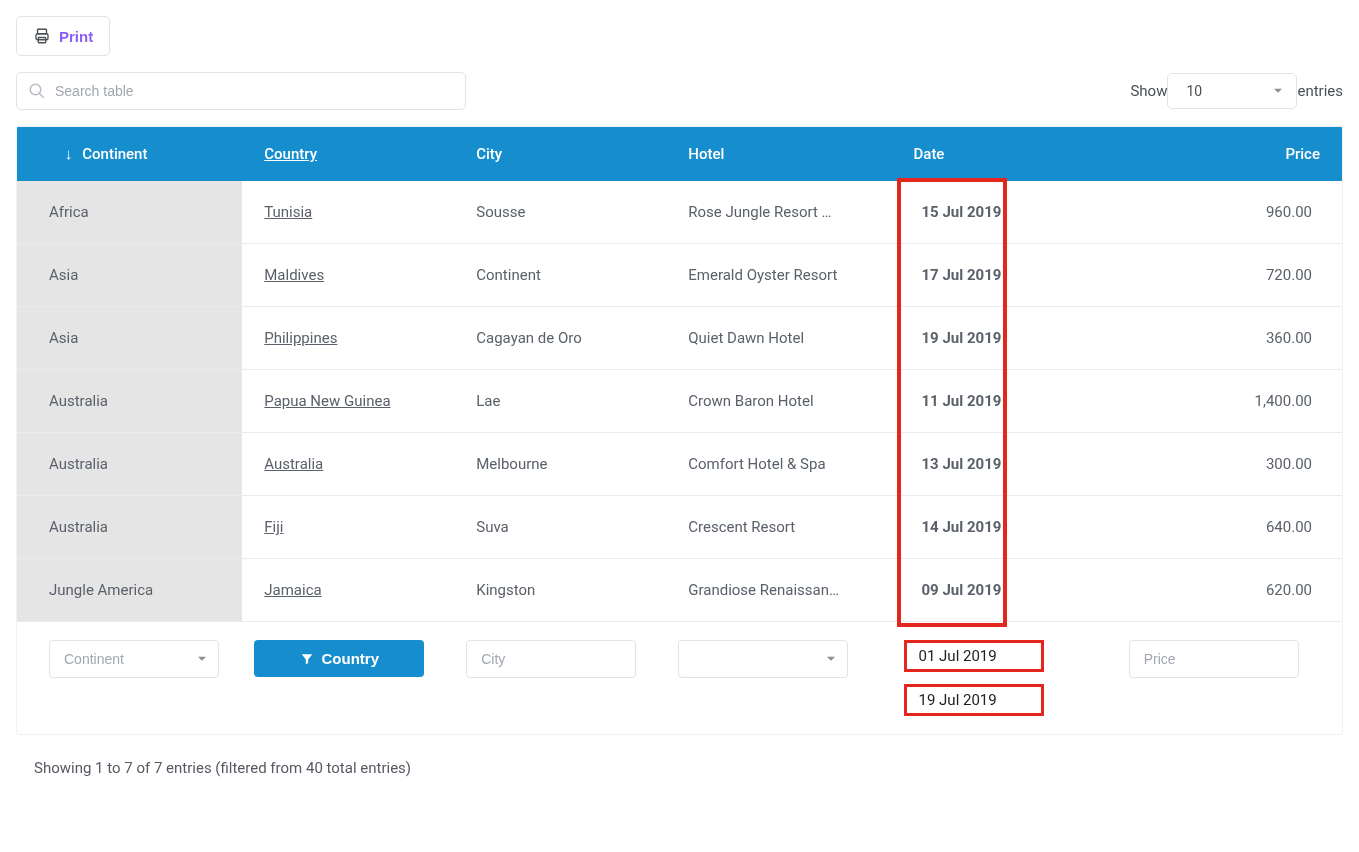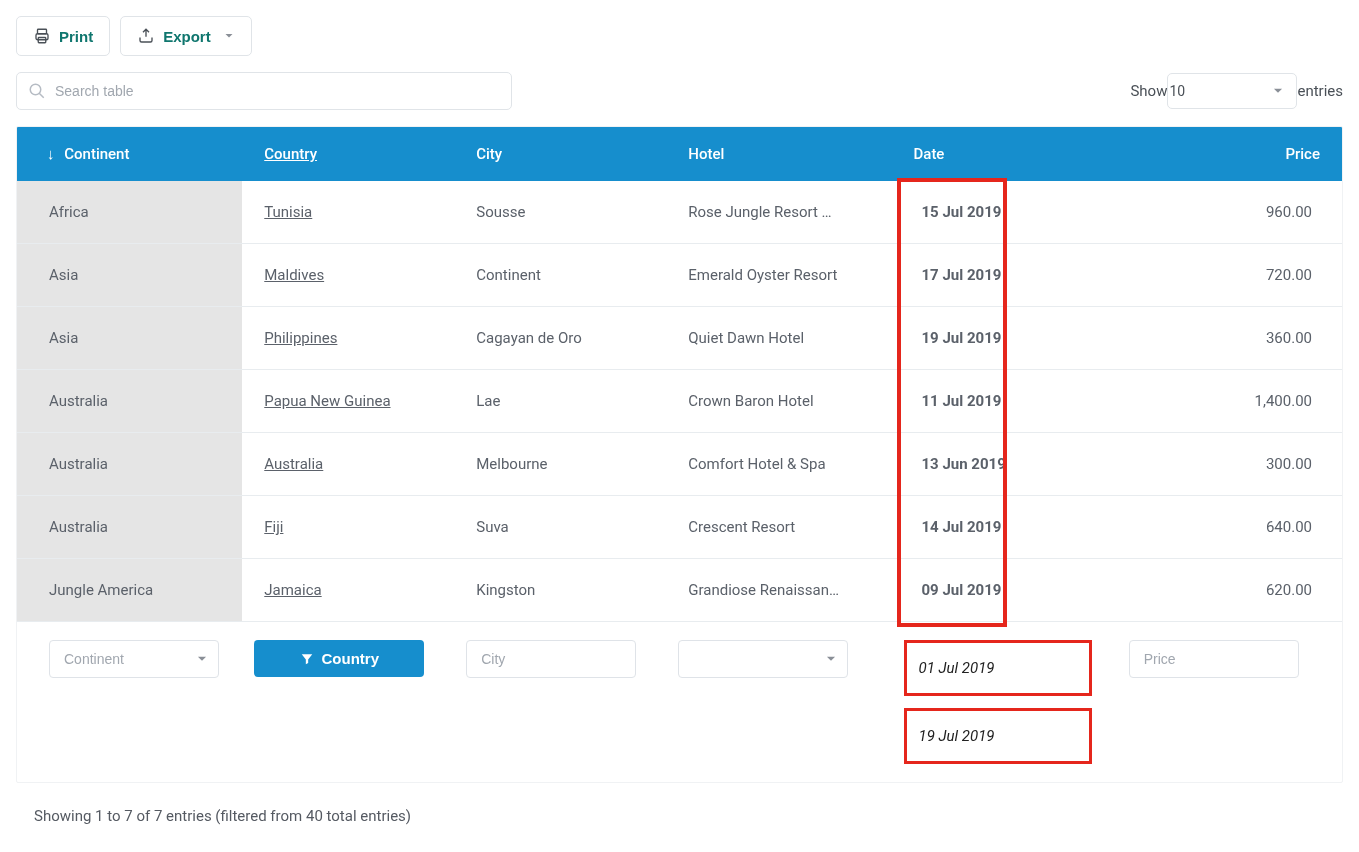--- a/index.html
+++ b/index.html
@@ -19,35 +19,35 @@
   .btn {
     display: inline-flex;
     align-items: center;
     gap: 8px;
     padding: 10px 16px;
     border: 1px solid #e0e4e8;
     border-radius: 5px;
     background: #fff;
     font-size: 15px;
     font-weight: 600;
-    color: #0f766e;
+    color: #8b5cf6;
     cursor: pointer;
   }
   .btn svg { width: 18px; height: 18px; fill: none; stroke: #4a5057; stroke-width: 1.8; }
   .chev-down { margin-left: 4px; }
 
   .controls-row {
     display: flex;
     justify-content: space-between;
     align-items: center;
     margin-bottom: 16px;
   }
   .search-wrap {
     position: relative;
-    width: 496px;
+    width: 450px;
   }
   .search-wrap svg {
     position: absolute;
     left: 12px; top: 50%;
     transform: translateY(-50%);
     width: 18px; height: 18px;
     fill: none; stroke: #b6bcc4; stroke-width: 2;
   }
   .search-input {
     width: 100%;
@@ -68,21 +68,21 @@
   .select-wrap {
     position: relative;
     display: inline-block;
   }
   .select-wrap select,
   .select-wrap .faux-select {
     appearance: none;
     background: #fff;
     border: 1px solid #e0e4e8;
     border-radius: 5px;
-    padding: 9px 40px 9px 1px;
+    padding: 9px 40px 9px 18px;
     font-size: 14px;
     color: #4a5057;
     cursor: pointer;
     min-width: 130px;
   }
   .select-wrap .chev {
     position: absolute;
     right: 12px; top: 50%;
     transform: translateY(-50%);
     pointer-events: none;
@@ -102,21 +102,21 @@
   }
   thead th {
     background: #168ecd;
     color: #fff;
     text-align: left;
     font-weight: 500;
     font-size: 15px;
     padding: 18px 22px;
   }
   thead th.col-price { text-align: right; }
-  thead th.col-continent { padding-left: 30px; }
+  thead th.col-continent { padding-left: 48px; }
   thead th .sort-arrow {
     margin-right: 6px;
     display: inline-block;
   }
 
   tbody td {
     padding: 22px;
     color: #5b616a;
     font-size: 15px;
     border-bottom: 1px solid #e8ecef;
@@ -169,27 +169,26 @@
     justify-content: center;
   }
   .filter-btn-active svg { width: 14px; height: 14px; fill: #fff; }
 
   .date-filter-stack {
     display: flex;
     flex-direction: column;
     gap: 12px;
   }
   .date-box {
-    width: 188px;
+    width: 140px;
     border: 3px solid #e5261c;
-    padding: 16px 12px;
+    padding: 4px 12px;
     font-size: 15px;
     color: #222;
     background: #fff;
-    font-style: italic;
   }
   .red-overlay {
     position: absolute;
     border: 4px solid #e5261c;
     pointer-events: none;
     z-index: 5;
   }
 
   .status-line {
     padding: 24px 18px 4px;
@@ -209,30 +208,20 @@
 <body>
 
 <div class="toolbar">
   <button class="btn">
     <svg viewBox="0 0 24 24">
         <rect x="6" y="3" width="12" height="6" rx="1"></rect>
         <rect x="4" y="9" width="16" height="8" rx="2"></rect>
         <rect x="7" y="14" width="10" height="7" rx="1"></rect>
       </svg>
     <span>Print</span>
-  </button>
-  <button class="btn">
-    <svg viewBox="0 0 24 24">
-        <path d="M12 3v10M8 7l4-4 4 4"></path>
-        <path d="M4 14v4a2 2 0 0 0 2 2h12a2 2 0 0 0 2-2v-4"></path>
-      </svg>
-    <span>Export</span>
-    <svg class="chev-down" viewBox="0 0 24 24" style="width:12px;height:12px;fill:#8a8f97;stroke:none;">
-        <path d="M5 8l7 7 7-7z"></path>
-      </svg>
   </button>
 </div>
 
 <div class="controls-row">
   <div class="search-wrap">
     <svg viewBox="0 0 24 24">
         <circle cx="10" cy="10" r="7"></circle>
         <line x1="21" y1="21" x2="15" y2="15"></line>
       </svg>
     <input class="search-input" type="text" placeholder="Search table" style="">
@@ -303,21 +292,21 @@
           <td class="col-city">Lae</td>
           <td class="col-hotel">Crown Baron Hotel</td>
           <td class="col-date">11 Jul 2019</td>
           <td class="col-price">1,400.00</td>
         </tr>
         <tr>
           <td class="col-continent">Australia</td>
           <td class="col-country">Australia</td>
           <td class="col-city">Melbourne</td>
           <td class="col-hotel">Comfort Hotel &amp; Spa</td>
-          <td class="col-date">13 Jun 2019</td>
+          <td class="col-date">13 Jul 2019</td>
           <td class="col-price">300.00</td>
         </tr>
         <tr>
           <td class="col-continent">Australia</td>
           <td class="col-country">Fiji</td>
           <td class="col-city">Suva</td>
           <td class="col-hotel">Crescent Resort</td>
           <td class="col-date">14 Jul 2019</td>
           <td class="col-price">640.00</td>
         </tr>

